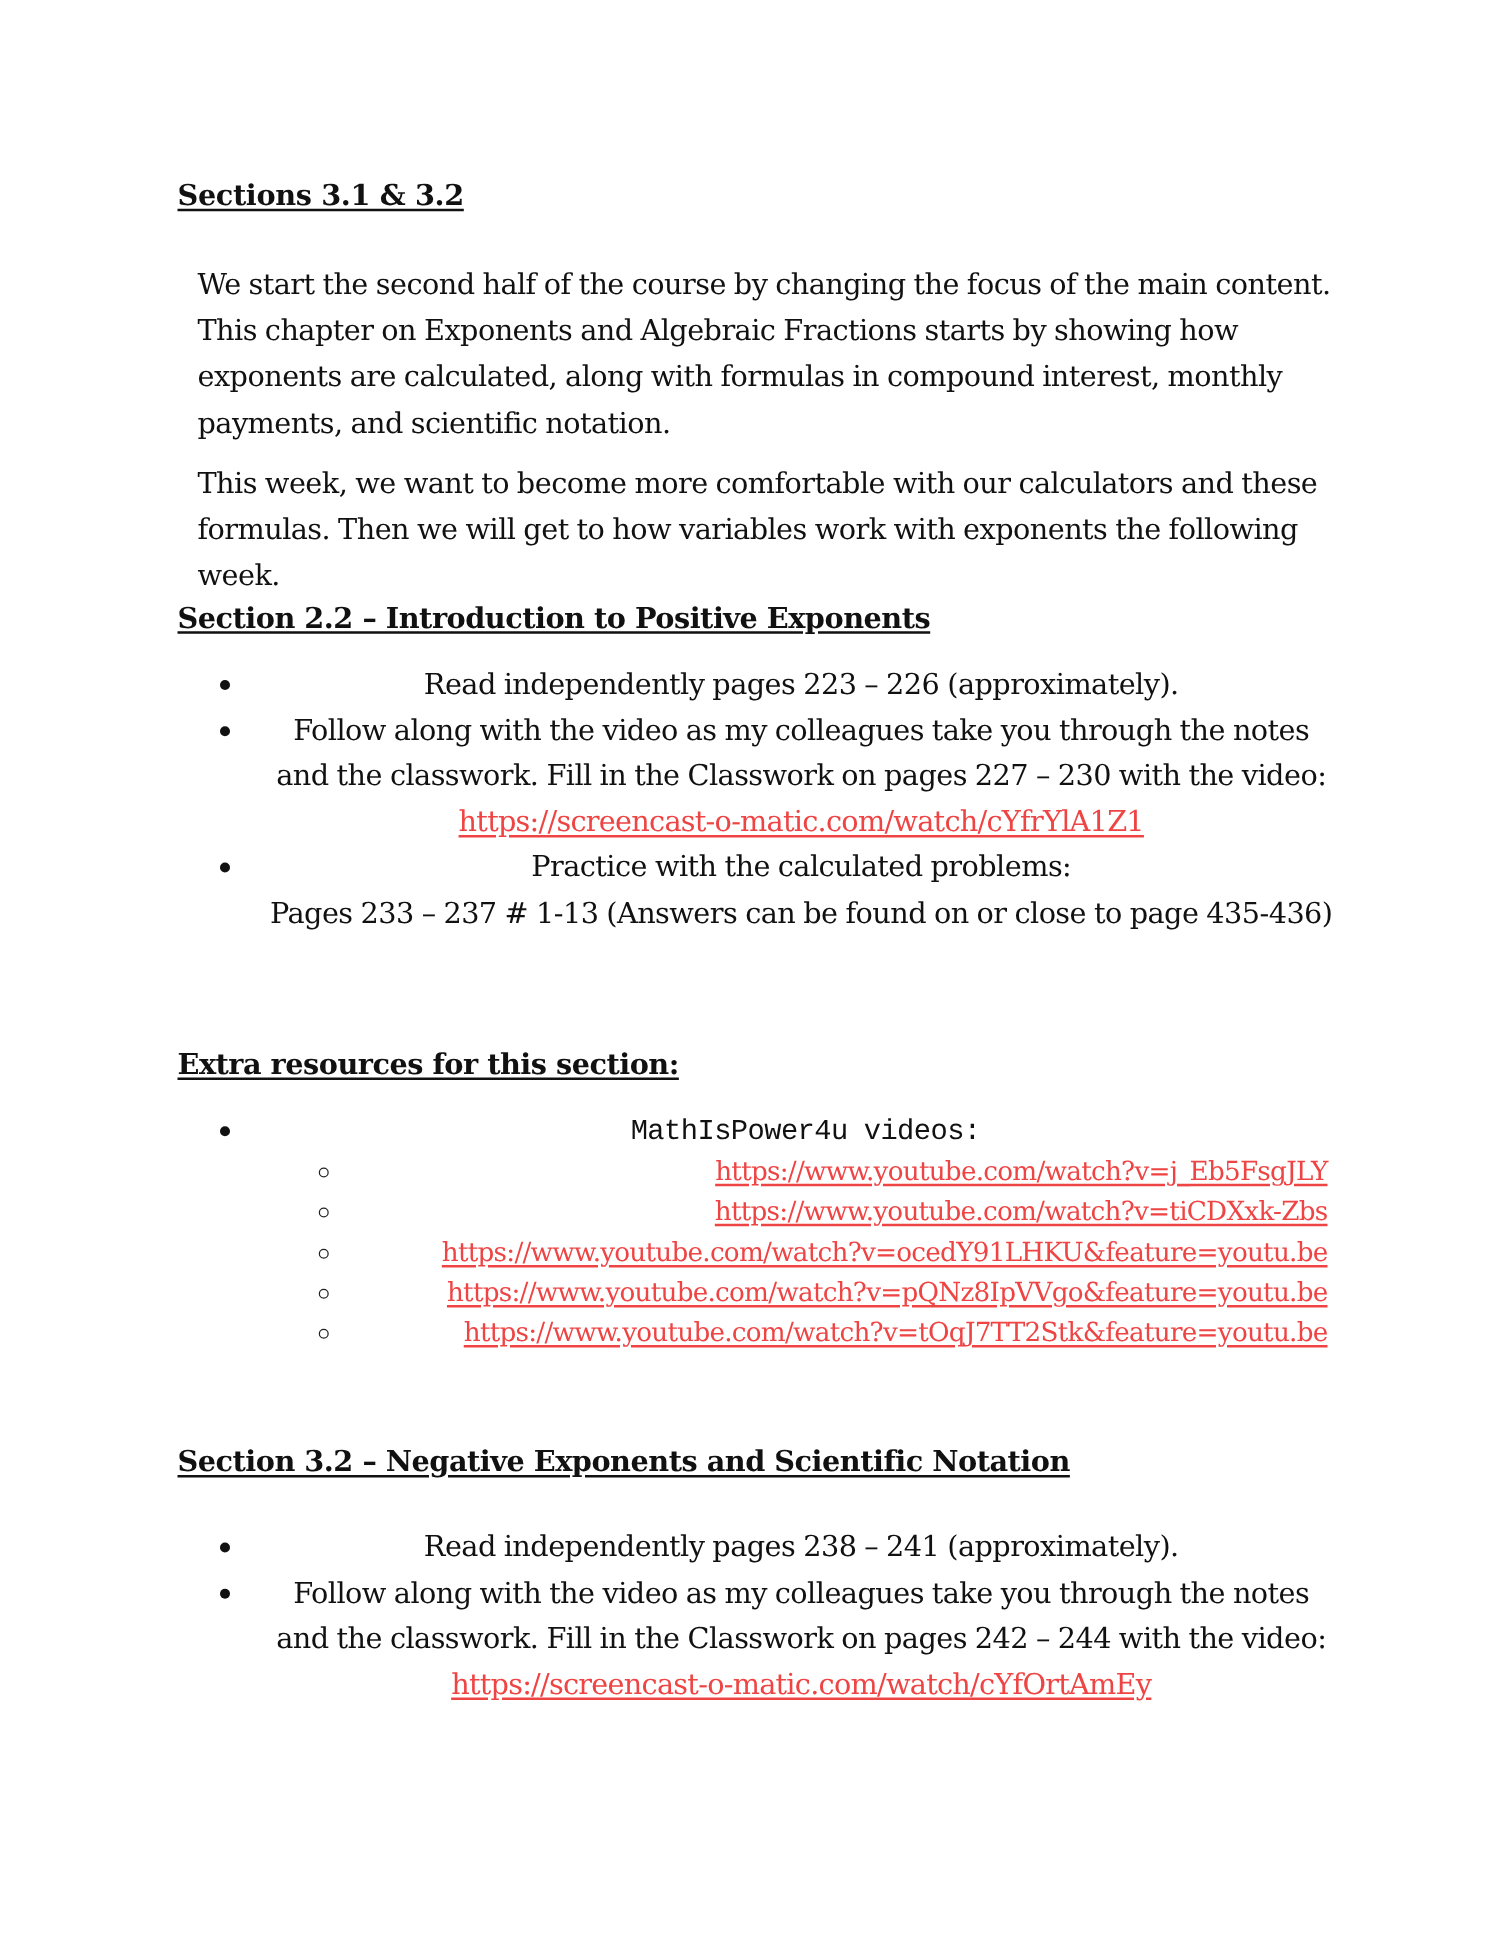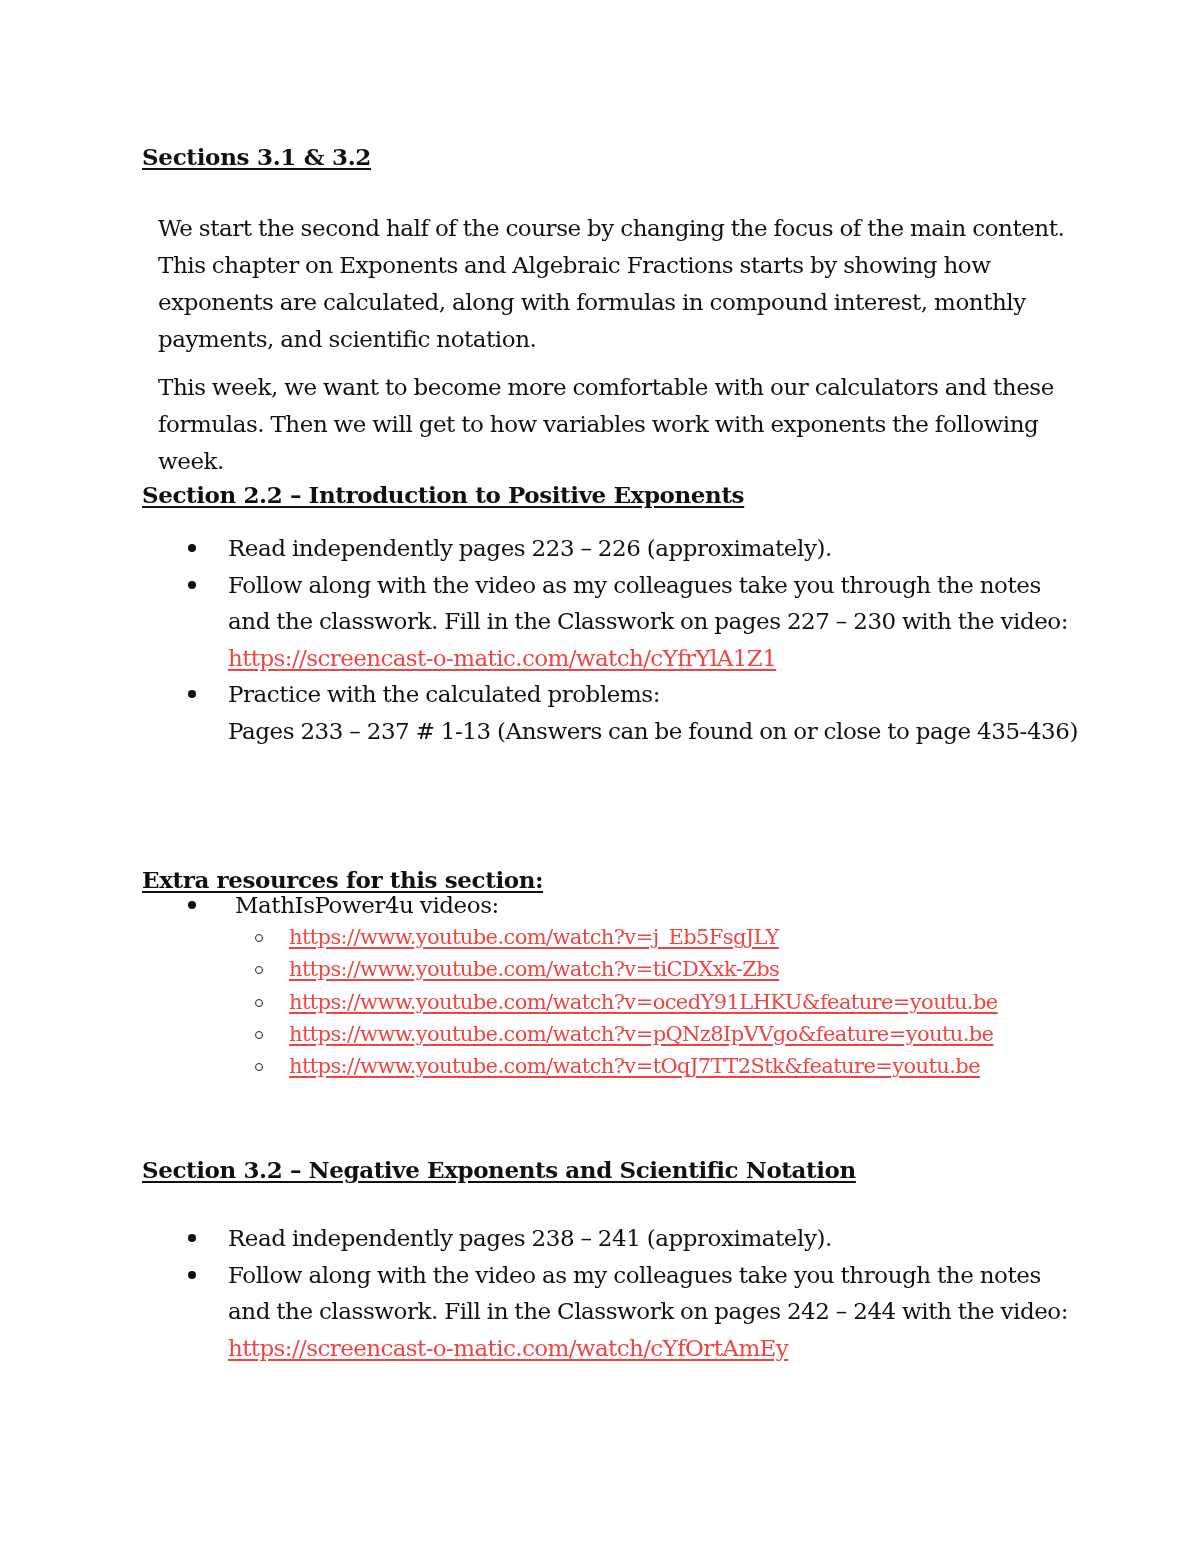--- a/index.html
+++ b/index.html
@@ -49,25 +49,26 @@
       font-size: 23px;
       font-weight: bold;
       text-decoration: underline;
       text-underline-offset: 3px;
       letter-spacing: -0.4px;
       margin: 0;
       white-space: nowrap;
     }
     ul.bullets {
       position: absolute;
-      left: 16px;
+      left: 4px;
       margin: 0;
       padding: 0;
       list-style: none;
       width: 920px;
+      text-align: center;
     }
     ul.bullets > li {
       position: relative;
       padding-left: 70px;
       font-size: 23px;
       line-height: 36.5px;
       letter-spacing: -0.45px;
       word-spacing: -0.5px;
     }
     .bullet-dot {
@@ -93,20 +94,21 @@
       list-style: none;
       width: 920px;
     }
     ul.sub > li {
       position: relative;
       padding-left: 147px;
       font-size: 21px;
       line-height: 32.3px;
       letter-spacing: -0.9px;
       white-space: nowrap;
+      text-align: right;
     }
     .circle-dot {
       position: absolute;
       left: 113px;
       top: 13px;
       width: 8px;
       height: 8px;
       border: 1.5px solid #222;
       border-radius: 50%;
       box-sizing: border-box;
@@ -134,23 +136,23 @@
       <span>Follow along with the video as my colleagues take you through the notes and the classwork. Fill in the Classwork on pages 227 – 230 with the video:</span><br>
       <a class="link" href="#">https://screencast-o-matic.com/watch/cYfrYlA1Z1</a>
     </li>
     <li>
       <span class="bullet-dot"></span>
       <span>Practice with the calculated problems:</span><br>
       <span>Pages 233 – 237 # 1-13 (Answers can be found on or close to page 435-436)</span>
     </li>
   </ul>
 
-  <h2 class="heading" style="top:866px;text-align:right;">Extra resources for this section:</h2>
+  <h2 class="heading" style="top:838px;text-align:right;">Extra resources for this section:</h2>
 
-  <ul class="bullets" style="top:887px;">
+  <ul class="bullets" style="top:887px;font-family:Liberation Mono, monospace;">
     <li style="padding-left:77px;">
       <span class="bullet-dot"></span>
       <span>MathIsPower4u videos:</span>
     </li>
   </ul>
 
   <ul class="sub" style="top:921px;">
     <li>
       <span class="circle-dot"></span>
       <a class="link" href="#">https://www.youtube.com/watch?v=j_Eb5FsgJLY</a>

